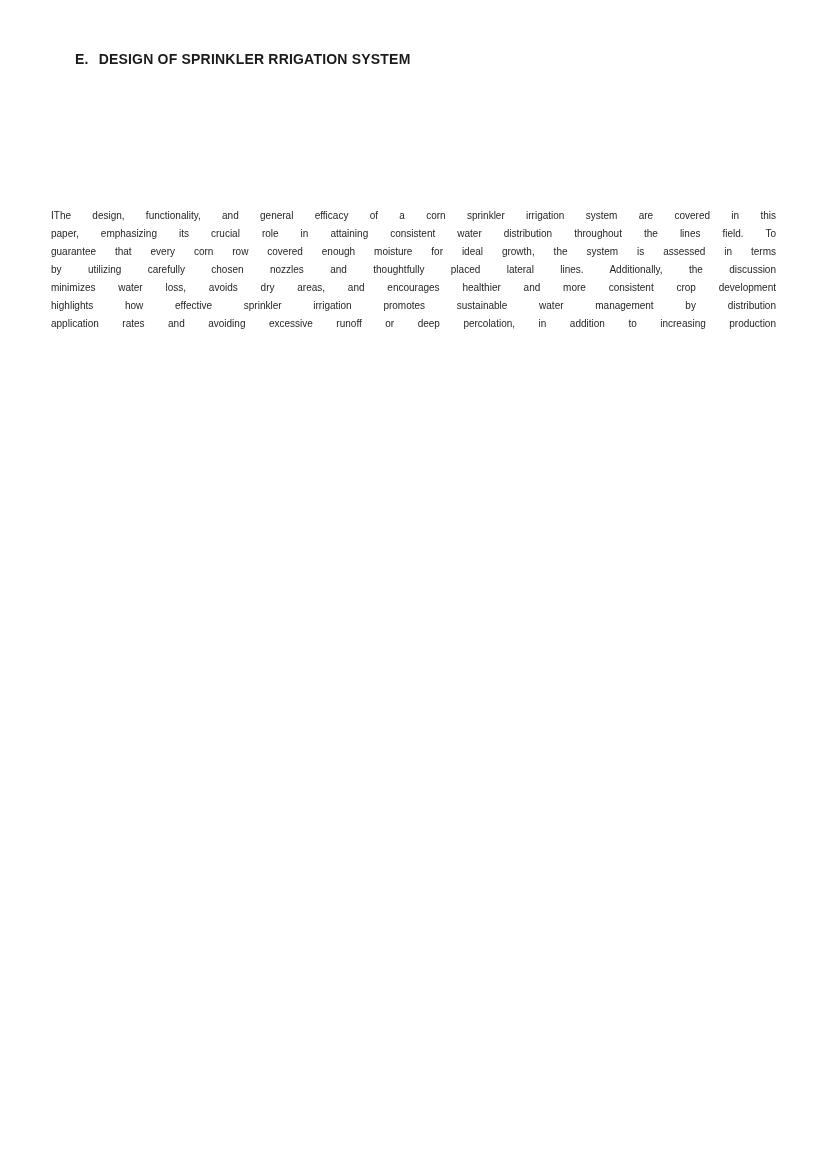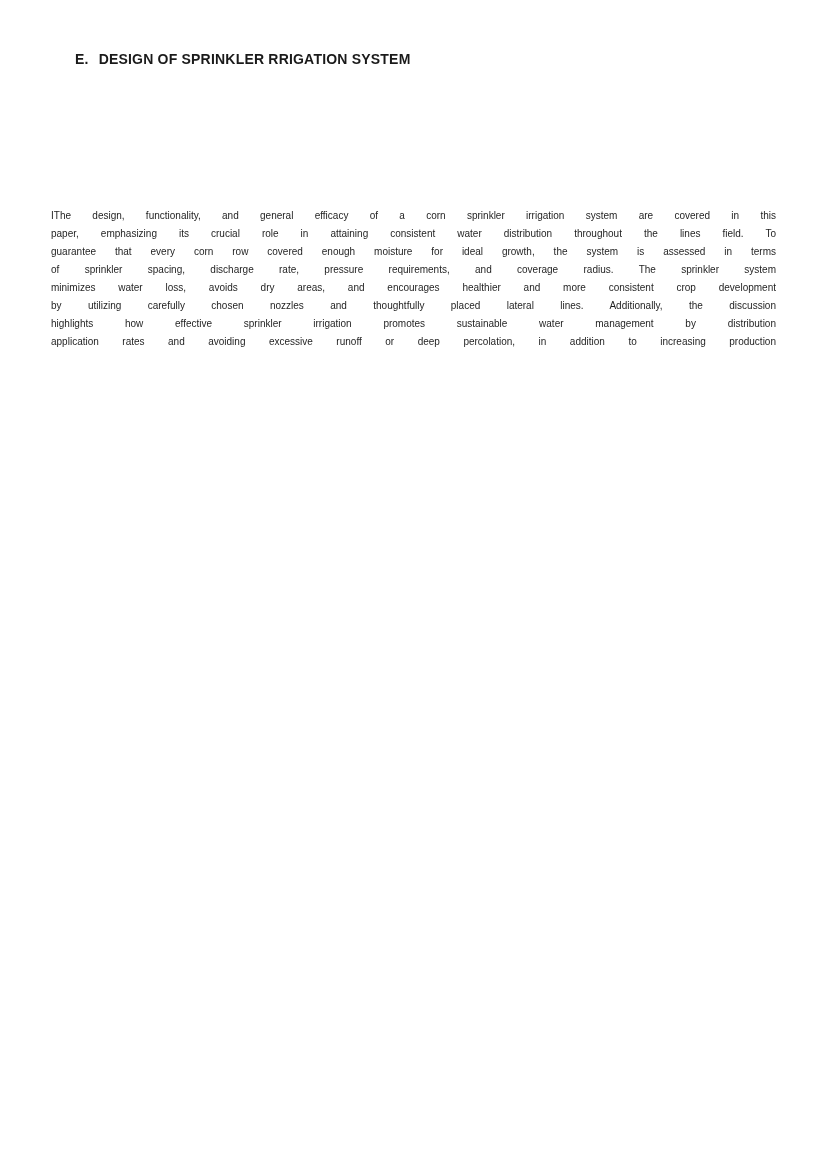--- a/index.html
+++ b/index.html
@@ -55,20 +55,19 @@
 
   <div class="heading">
     <span>E.</span>
     <span>DESIGN OF SPRINKLER RRIGATION SYSTEM</span>
   </div>
 
   <div class="paragraph">
       <div class="line">IThe design, functionality, and general efficacy of a corn sprinkler irrigation system are covered in this</div>
       <div class="line">paper, emphasizing its crucial role in attaining consistent water distribution throughout the lines field. To</div>
       <div class="line">guarantee that every corn row covered enough moisture for ideal growth, the system is assessed in terms</div>
-      <div class="line">of sprinkler spacing, discharge rate, pressure requirements, and coverage radius. The sprinkler system</div>
+      <div class="line">by utilizing carefully chosen nozzles and thoughtfully placed lateral lines. Additionally, the discussion</div>
       <div class="line">minimizes water loss, avoids dry areas, and encourages healthier and more consistent crop development</div>
-      <div class="line">by utilizing carefully chosen nozzles and thoughtfully placed lateral lines. Additionally, the discussion</div>
       <div class="line">highlights how effective sprinkler irrigation promotes sustainable water management by distribution</div>
       <div class="line">application rates and avoiding excessive runoff or deep percolation, in addition to increasing production</div>
     </div>
 
 </div>
 
 </body></html>

